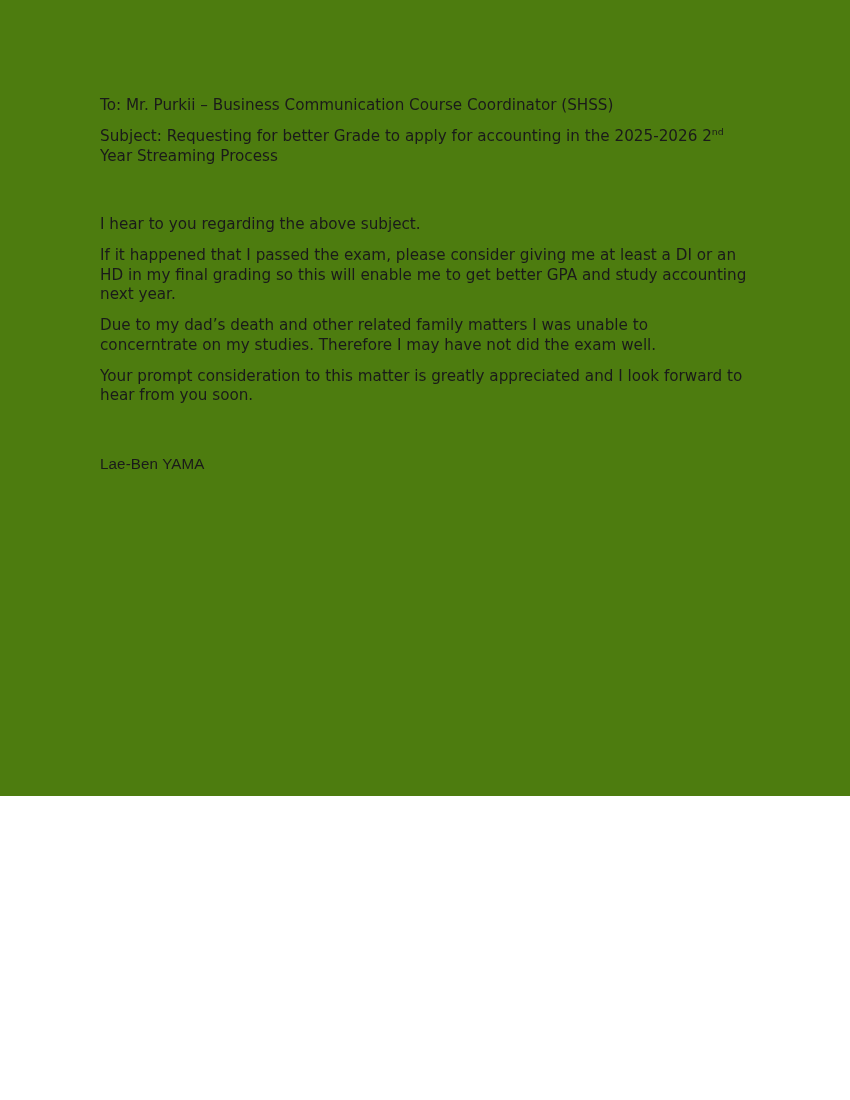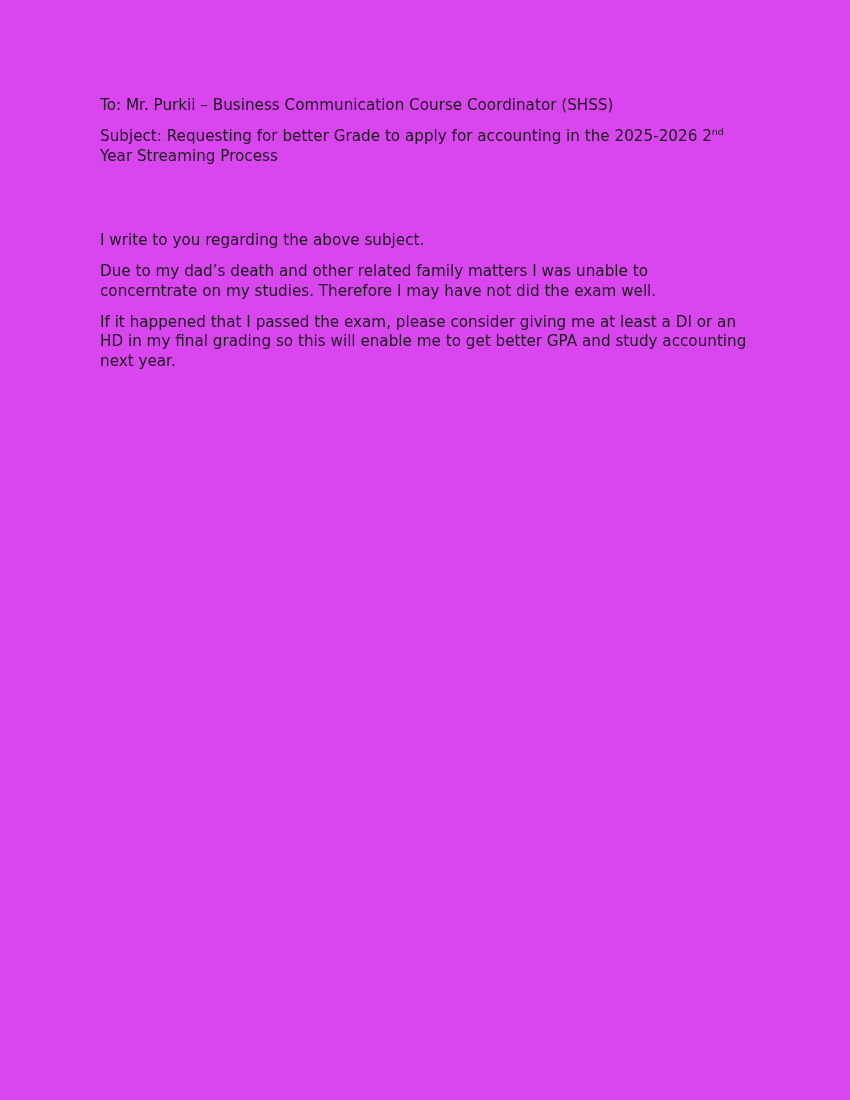--- a/index.html
+++ b/index.html
@@ -4,22 +4,22 @@
 <style>
   html, body {
     margin: 0;
     padding: 0;
     background: #ffffff;
   }
 
   .page {
     position: relative;
     width: 850px;
-    height: 1100px;
-    background: #d946ef;
+    height: 796px;
+    background: #4d7c0f;
     box-sizing: border-box;
     overflow: hidden;
   }
 
   .doc-body {
     position: absolute;
     left: 100px;
     top: 96px;
     width: 652px;
     font-family: "DejaVu Sans", "Liberation Sans", sans-serif;
@@ -32,21 +32,21 @@
   .header-block {
     margin: 0;
   }
 
   .header-line {
     margin: 0 0 11.5px 0;
     white-space: pre-wrap;
   }
 
   .header-line.subject {
-    margin-bottom: 16px;
+    margin-bottom: 0;
   }
 
   sup.ordinal {
     font-size: 0.62em;
     vertical-align: super;
     line-height: 0;
   }
 
   .salutation-gap {
     height: 49px;
@@ -86,26 +86,28 @@
       <p class="header-line">To: Mr. Purkii – Business Communication Course Coordinator (SHSS)</p>
 
 
 
       <p class="header-line subject"><span>Subject: Requesting for better Grade to apply for accounting in the 2025-2026 2</span><sup class="ordinal">nd</sup><span> Year Streaming Process</span></p>
     </div>
 
     <div class="salutation-gap"></div>
 
     <div class="body-block">
-      <p class="para">I write to you regarding the above subject.</p>
+      <p class="para">I hear to you regarding the above subject.</p>
+
+      <p class="para">If it happened that I passed the exam, please consider giving me at least a DI or an HD in my final grading so this will enable me to get better GPA and study accounting next year.</p>
 
       <p class="para narrow">Due to my dad’s death and other related family matters I was unable to concerntrate on my studies. Therefore I may have not did the exam well.</p>
 
-      <p class="para">If it happened that I passed the exam, please consider giving me at least a DI or an HD in my final grading so this will enable me to get better GPA and study accounting next year.</p>
-
+      <p class="para last-body">Your prompt consideration to this matter is greatly appreciated and I look forward to hear from you soon.</p>
 
     </div>
 
     <div class="signature-gap"></div>
 
+    <p class="signature">Lae-Ben YAMA</p>
 
   </div>
 </div>
 
 </body></html>

